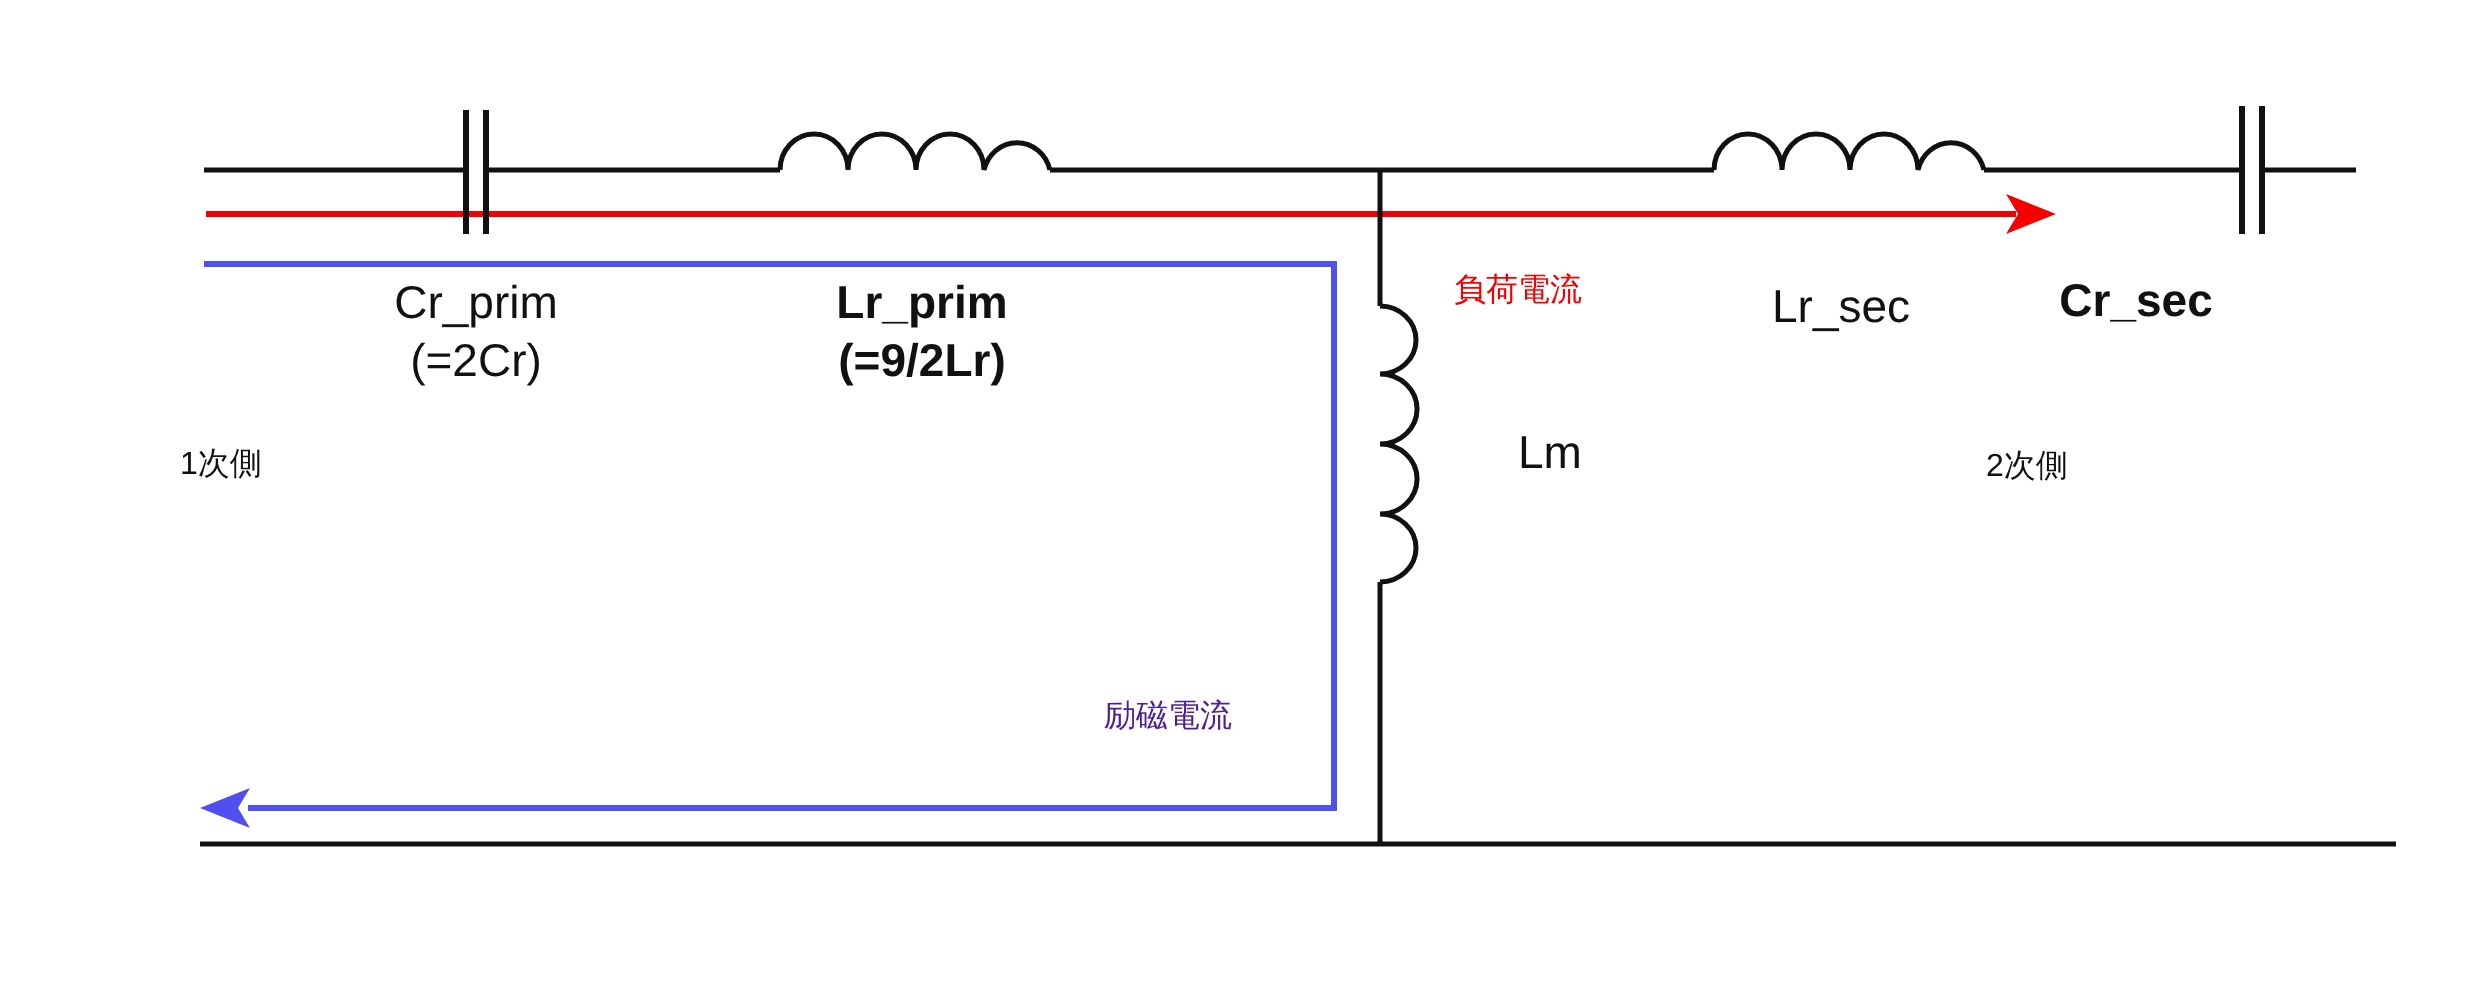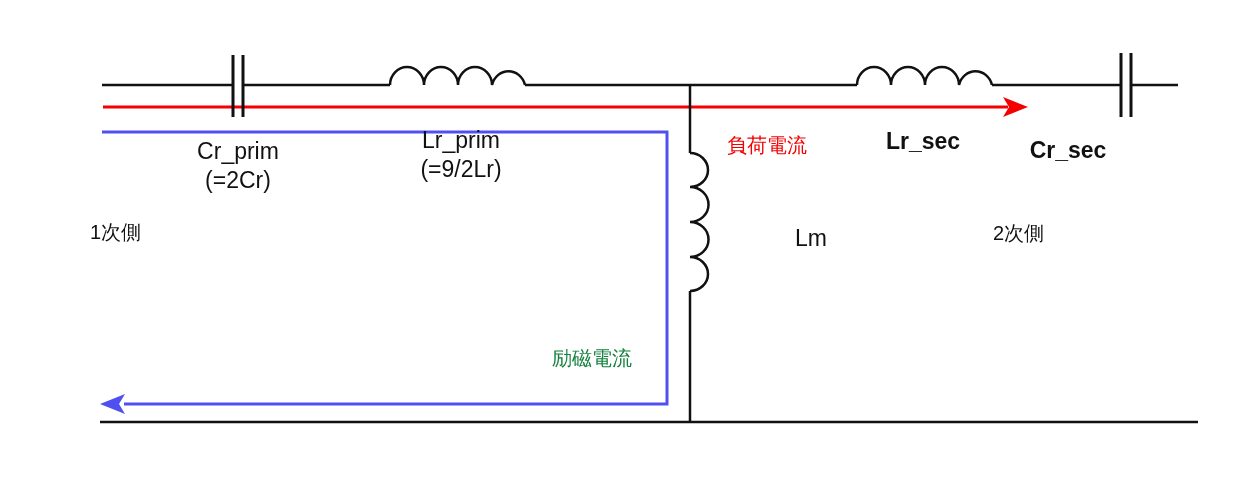--- a/index.html
+++ b/index.html
@@ -25,24 +25,24 @@
     color: #111111;
     font-size: 23px;
     line-height: 29px;
     white-space: nowrap;
   }
   .lbl.center {
     transform: translateX(-50%);
     text-align: center;
   }
   .lbl.jp {
-    font-size: 20px;
+    font-size: 16px;
   }
   .lbl.red-text   { color: #f40000; }
-  .lbl.blue-text  { color: #15803d; }
+  .lbl.blue-text  { color: #4c1d95; }
 </style>
 </head>
 <body>
 
 <div class="stage">
 
   <svg width="1240" height="492" viewBox="0 0 1240 492">
 
     <g>
       <line x1="103" y1="107" x2="1008" y2="107" stroke="#f40000" stroke-width="3"></line>
@@ -72,30 +72,30 @@
 
       <path d="M100 422 H1198" stroke="#111111"></path>
     </g>
   </svg>
 
   <div class="lbl center" style="left:238px; top:137px;">
     <div>Cr_prim</div>
     <div>(=2Cr)</div>
   </div>
 
-  <div class="lbl center" style="left:461px; top:126px;">
+  <div class="lbl center" style="left:461px; top:137px;font-weight:bold;">
     <div>Lr_prim</div>
     <div>(=9/2Lr)</div>
   </div>
 
-  <div class="lbl" style="left:886px; top:127px;font-weight:bold;">Lr_sec</div>
+  <div class="lbl" style="left:886px; top:139px;">Lr_sec</div>
 
   <div class="lbl center" style="left:1068px; top:136px;font-weight:bold;">Cr_sec</div>
 
-  <div class="lbl" style="left:759px; top:224px;margin-left:36px;">Lm</div>
+  <div class="lbl" style="left:759px; top:212px;">Lm</div>
 
   <div class="lbl jp" style="left:90px; top:218px;">1次側</div>
 
   <div class="lbl jp" style="left:946px; top:219px;margin-left:47px;">2次側</div>
 
   <div class="lbl jp red-text" style="left:727px; top:131px;">負荷電流</div>
 
   <div class="lbl jp blue-text" style="left:552px; top:344px;">励磁電流</div>
 
 </div>

